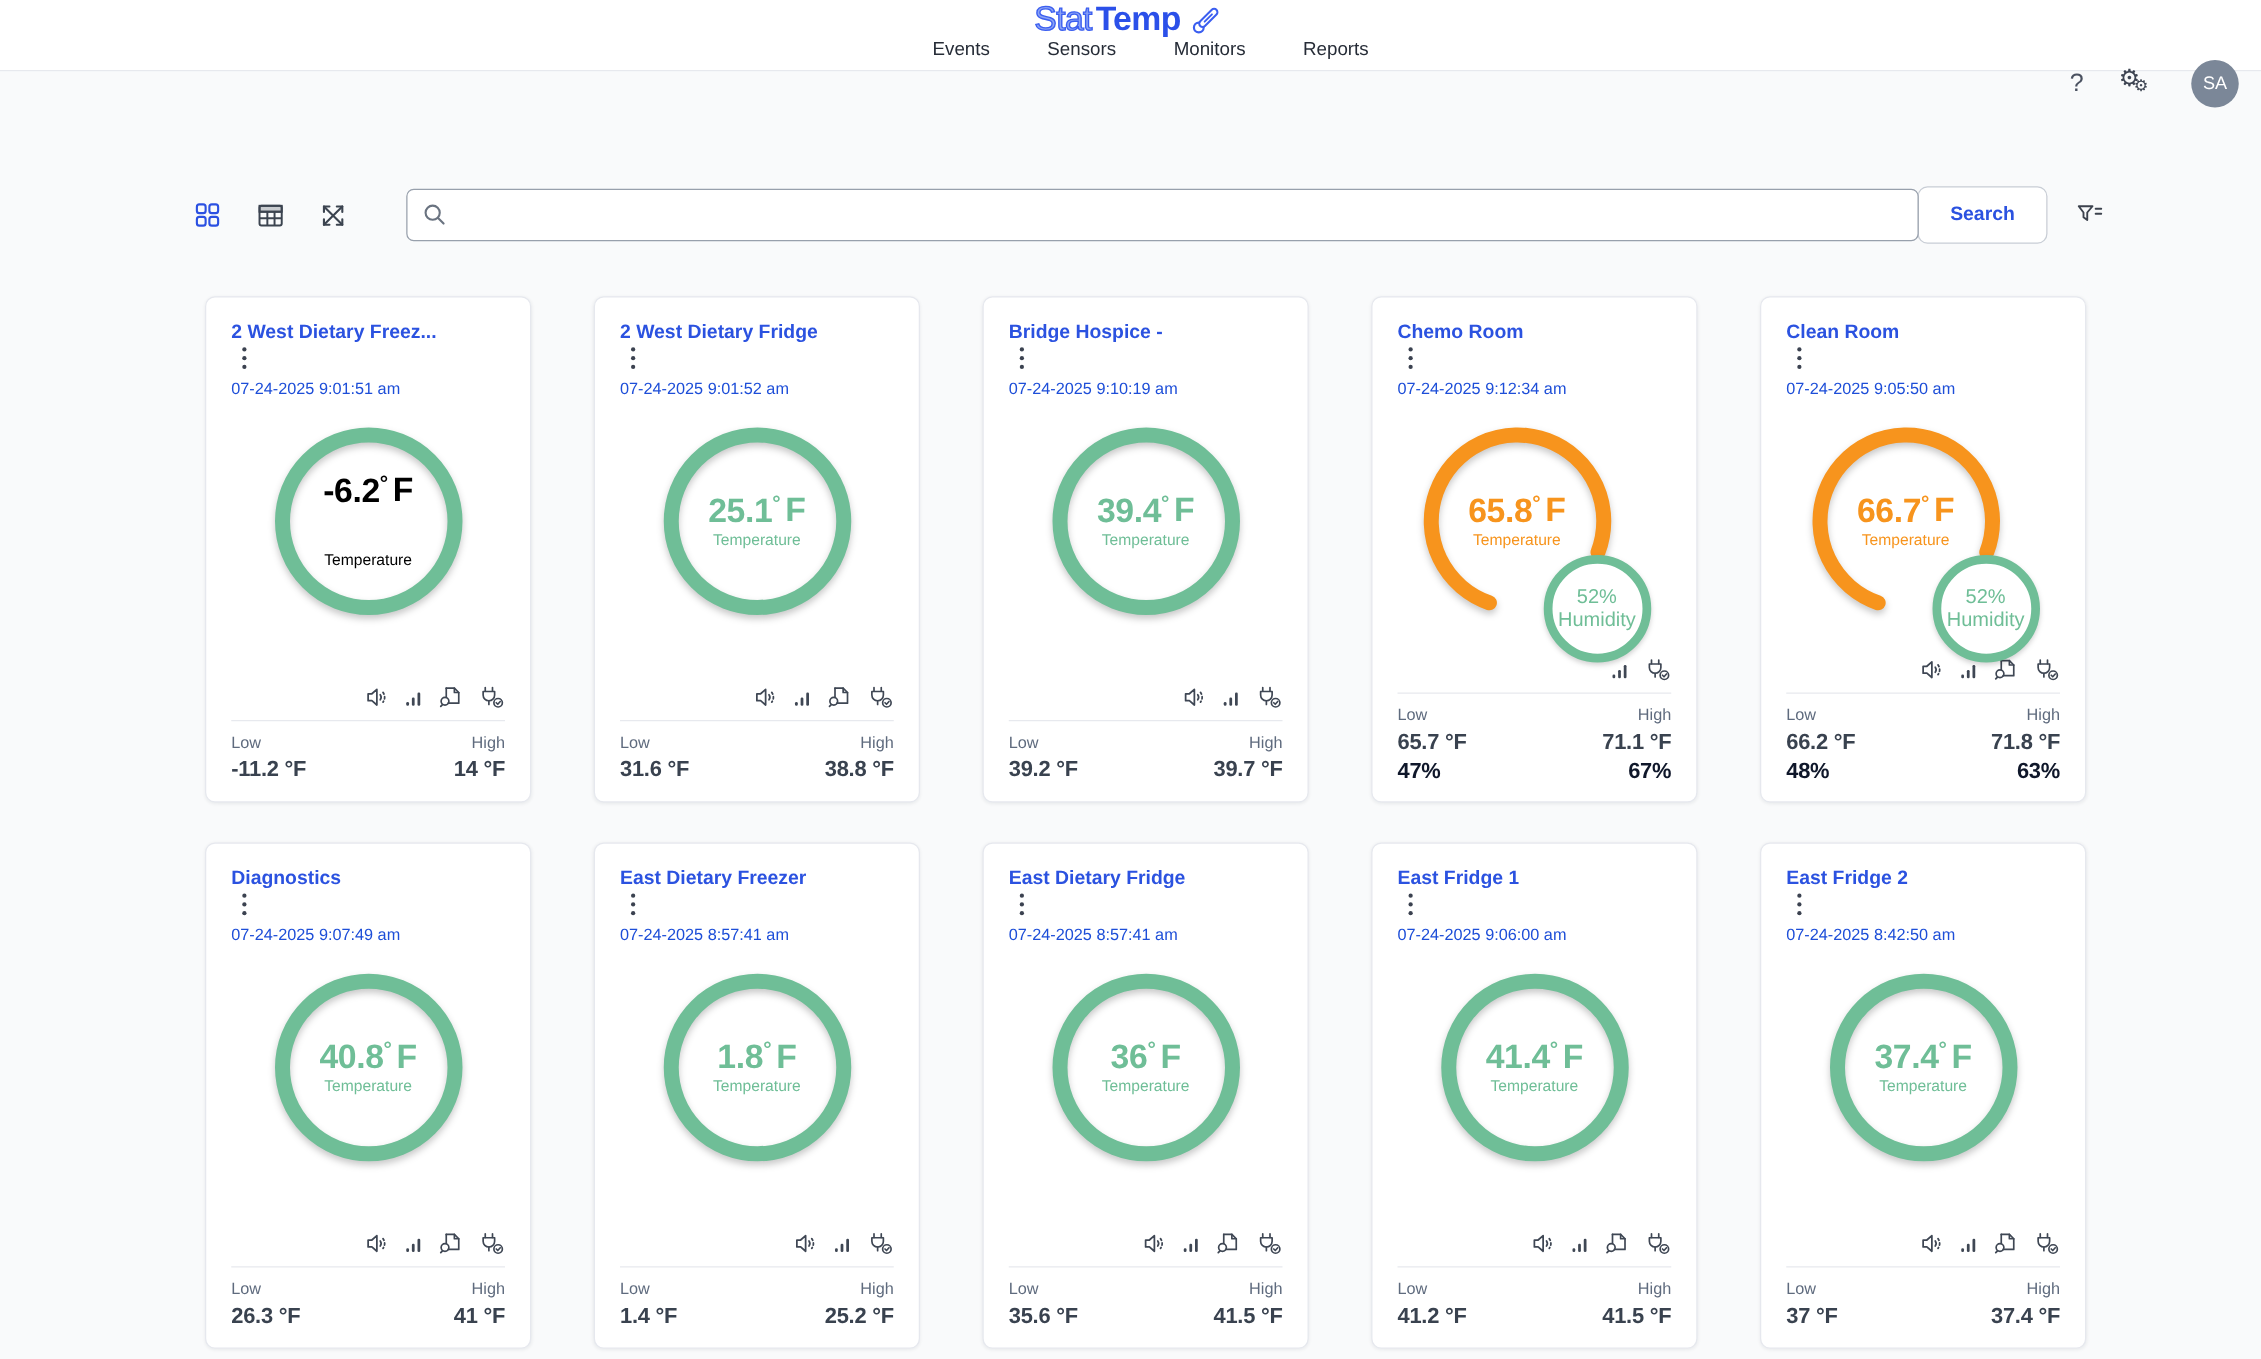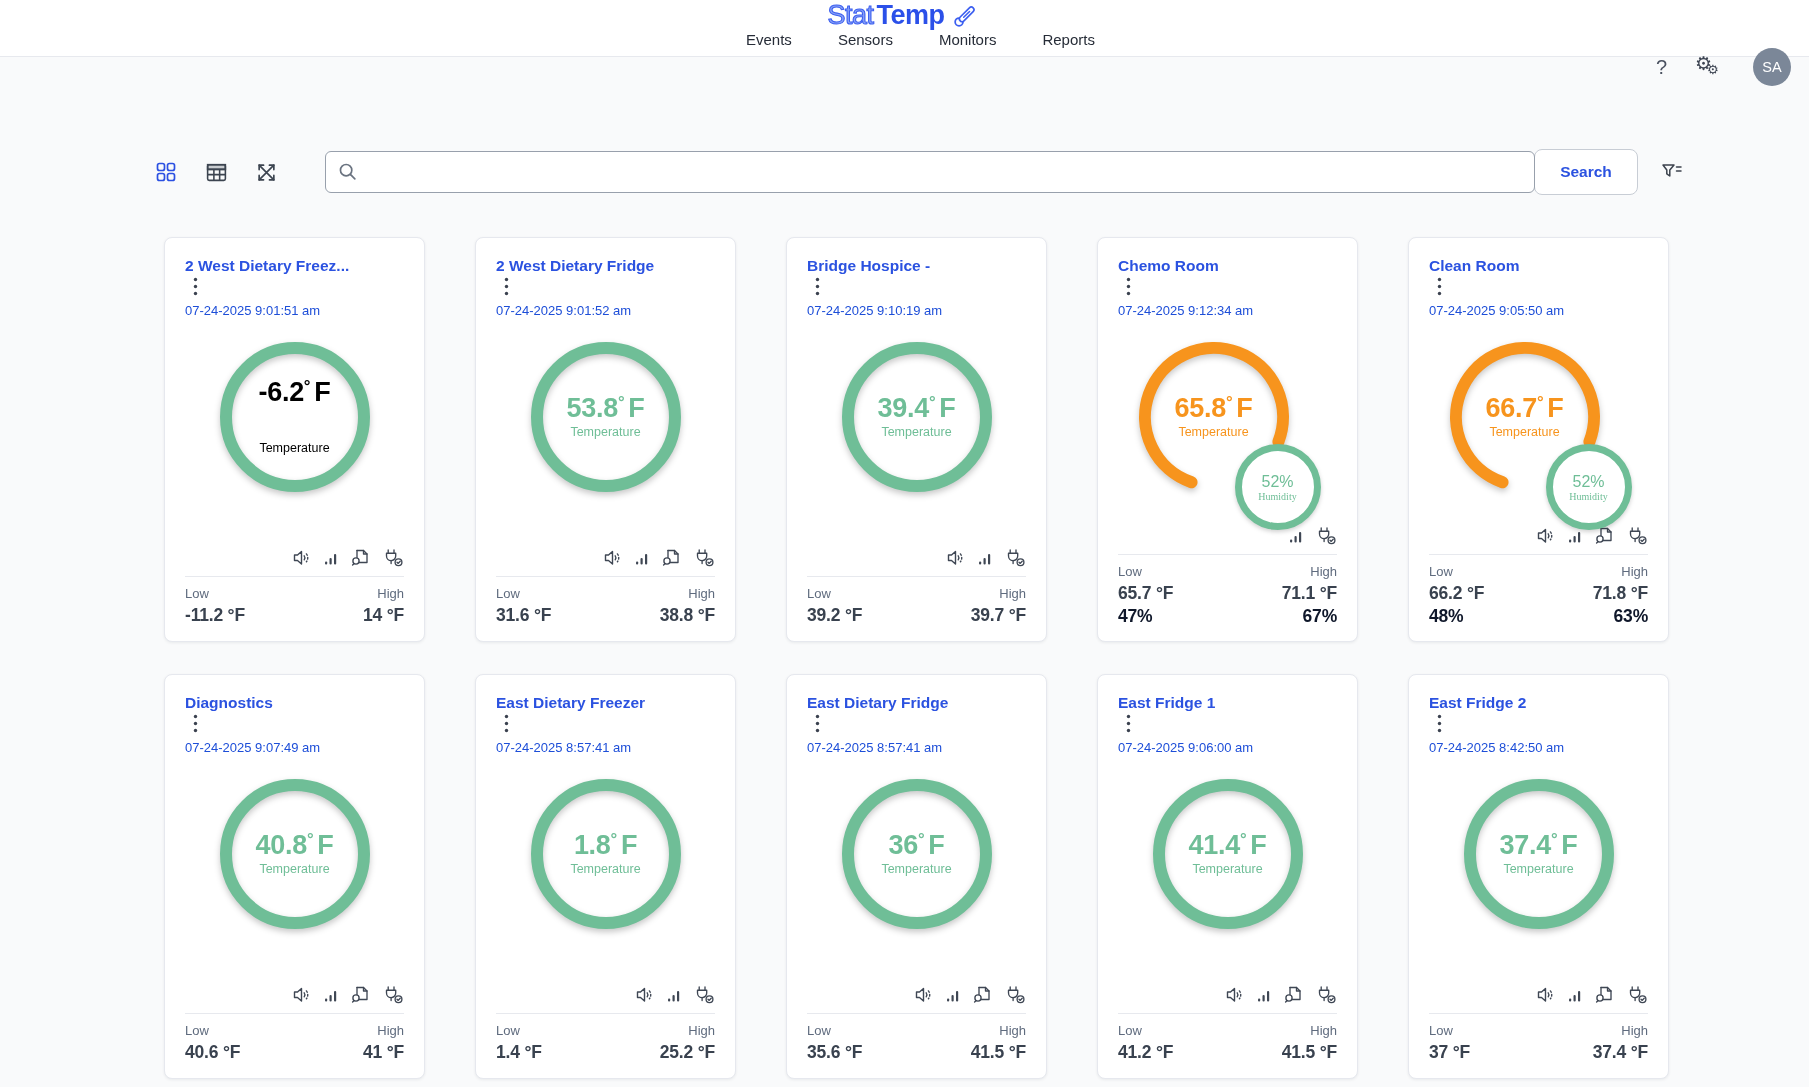--- a/index.html
+++ b/index.html
@@ -43,21 +43,21 @@
   .card.has-humidity .gauge { margin-left:-89px; }
   .ring-svg { overflow:visible; filter:drop-shadow(0 3px 3px rgba(0,0,0,.22)); }
   .gauge-text { position:absolute; inset:0; display:flex; flex-direction:column; align-items:center; justify-content:center; text-align:center; }
   .temp-line { font-size:27px; font-weight:700; letter-spacing:-0.3px; line-height:1; }
   .temp-line .deg { font-size:0.62em; vertical-align:0.55em; }
   .temp-line .unit { margin-left:4px; }
   .gauge-label { font-size:12.5px; margin-top:3px; }
   .humidity { position:absolute; left:96px; top:102px; width:86px; height:86px; }
   .humidity .ring-svg { filter:drop-shadow(0 2px 2px rgba(0,0,0,.18)); }
   .hum-val { font-size:16px; font-weight:500; line-height:1.1; }
-  .hum-label { font-size:10px; margin-top:1px;font-family:Liberation Serif, serif; }
+  .hum-label { font-size:16px; margin-top:1px; }
 
   .icons-row { display:flex; justify-content:flex-end; align-items:flex-end; gap:12px; margin-top:8px; padding-bottom:9px; border-bottom:1px solid #e7e9ee; color:#3f4754; min-height:27px; }
   .lowhigh { display:flex; justify-content:space-between; margin-top:9px; }
   .lh-col.right { text-align:right; }
   .lh-label { font-size:13px; color:#5f6b7e; }
   .lh-value { font-size:17.5px; font-weight:700; color:#39424f; margin-top:4px; letter-spacing:-0.2px; }
   .lh-value2 { font-size:17.5px; font-weight:700; color:#0f172a; margin-top:2px; letter-spacing:-0.2px; }
 </style>
 </head>
 <body>
@@ -202,21 +202,21 @@
         </svg>
       </button>
     </div>
     <div class="timestamp">07-24-2025 9:01:52 am</div>
     <div class="gauge-area">
       <div class="gauge">
         <svg class="ring-svg" width="150" height="150" viewBox="0 0 150 150" fill="none">
             <circle cx="75" cy="75" r="69" stroke="#6fbe97" stroke-width="12"></circle>
           </svg>
         <div class="gauge-text" style="color: rgb(111, 190, 151);">
-          <div class="temp-line"><span class="temp-val">53.8</span><span class="deg">°</span><span class="unit">F</span></div>
+          <div class="temp-line"><span class="temp-val">25.1</span><span class="deg">°</span><span class="unit">F</span></div>
           <div class="gauge-label">Temperature</div>
         </div>
         
       </div>
     </div>
     <div class="icons-row">
         <svg width="20" height="18" viewBox="0 0 20 18" fill="none" stroke="currentColor" stroke-width="1.4" stroke-linejoin="round" stroke-linecap="round">
     <path d="M9.5 2.5 L5.5 6 H2.5 V11.5 H5.5 L9.5 15 Z"></path>
     <path d="M12.2 6.8 a3.4 3.4 0 0 1 0 4"></path>
     <path d="M14.4 4.9 a6.4 6.4 0 0 1 0 7.8" stroke-dasharray="1.6 2.1"></path>
@@ -486,21 +486,21 @@
     <path d="M6.2 2 V5 M12 2 V5"></path>
     <path d="M4.5 5.2 H13.7 V8 a4.6 4.6 0 0 1 -9.2 0 Z"></path>
     <path d="M9.1 12.7 V15.5"></path>
     <circle cx="16.5" cy="14.2" r="3.4" fill="#ffffff"></circle>
     <path d="M15 14.2 L16.2 15.4 L18.2 13.2"></path>
   </svg>
       </div>
     <div class="lowhigh">
       <div class="lh-col">
         <div class="lh-label low-label">Low</div>
-        <div class="lh-value low-val">40.6 °F</div>
+        <div class="lh-value low-val">26.3 °F</div>
 
       </div>
       <div class="lh-col right">
         <div class="lh-label high-label">High</div>
         <div class="lh-value high-val">41 °F</div>
 
       </div>
     </div>
   </div>
     <div class="card">

